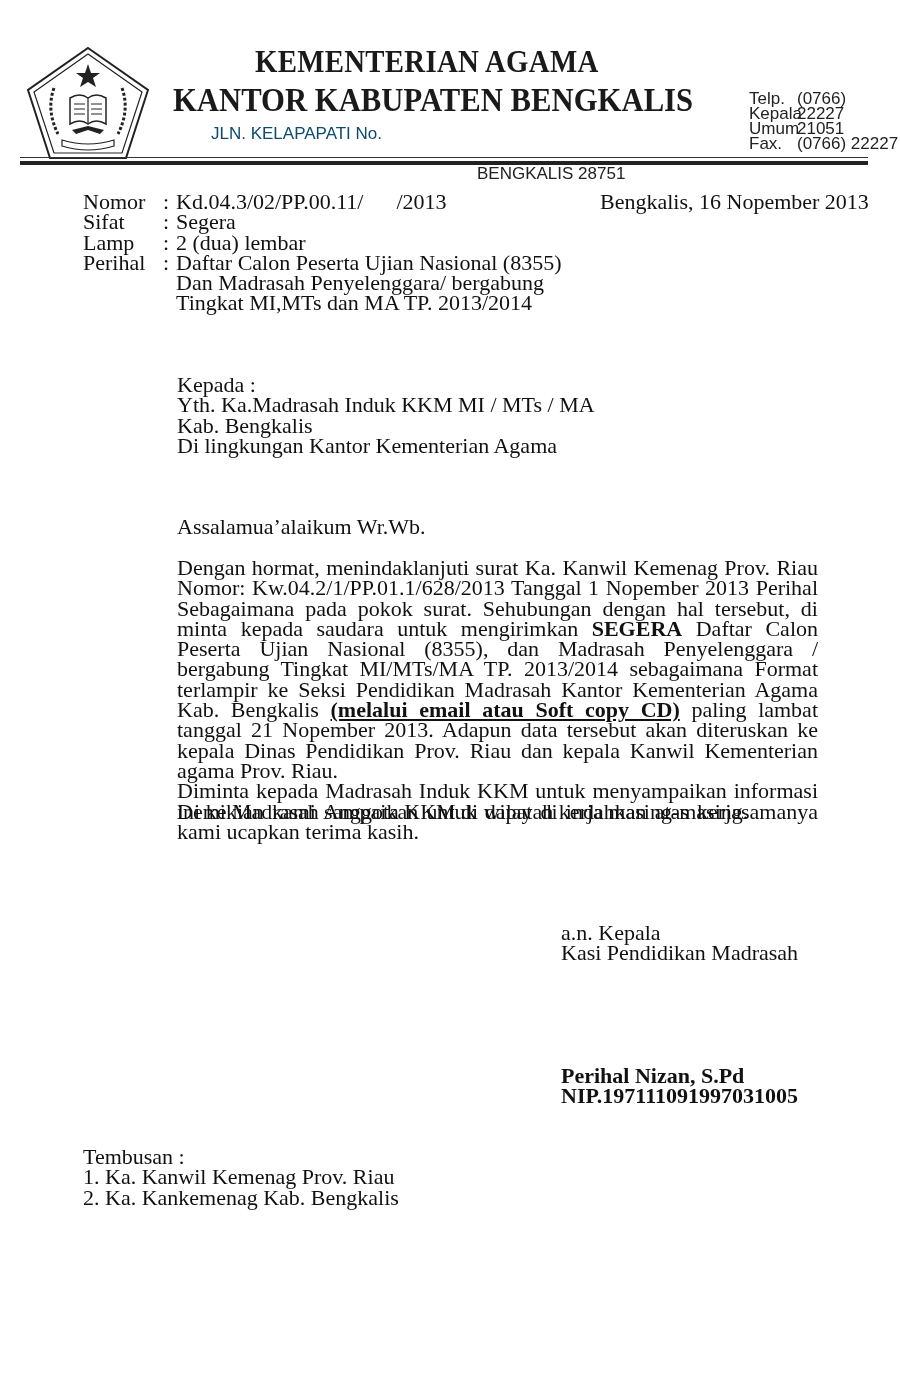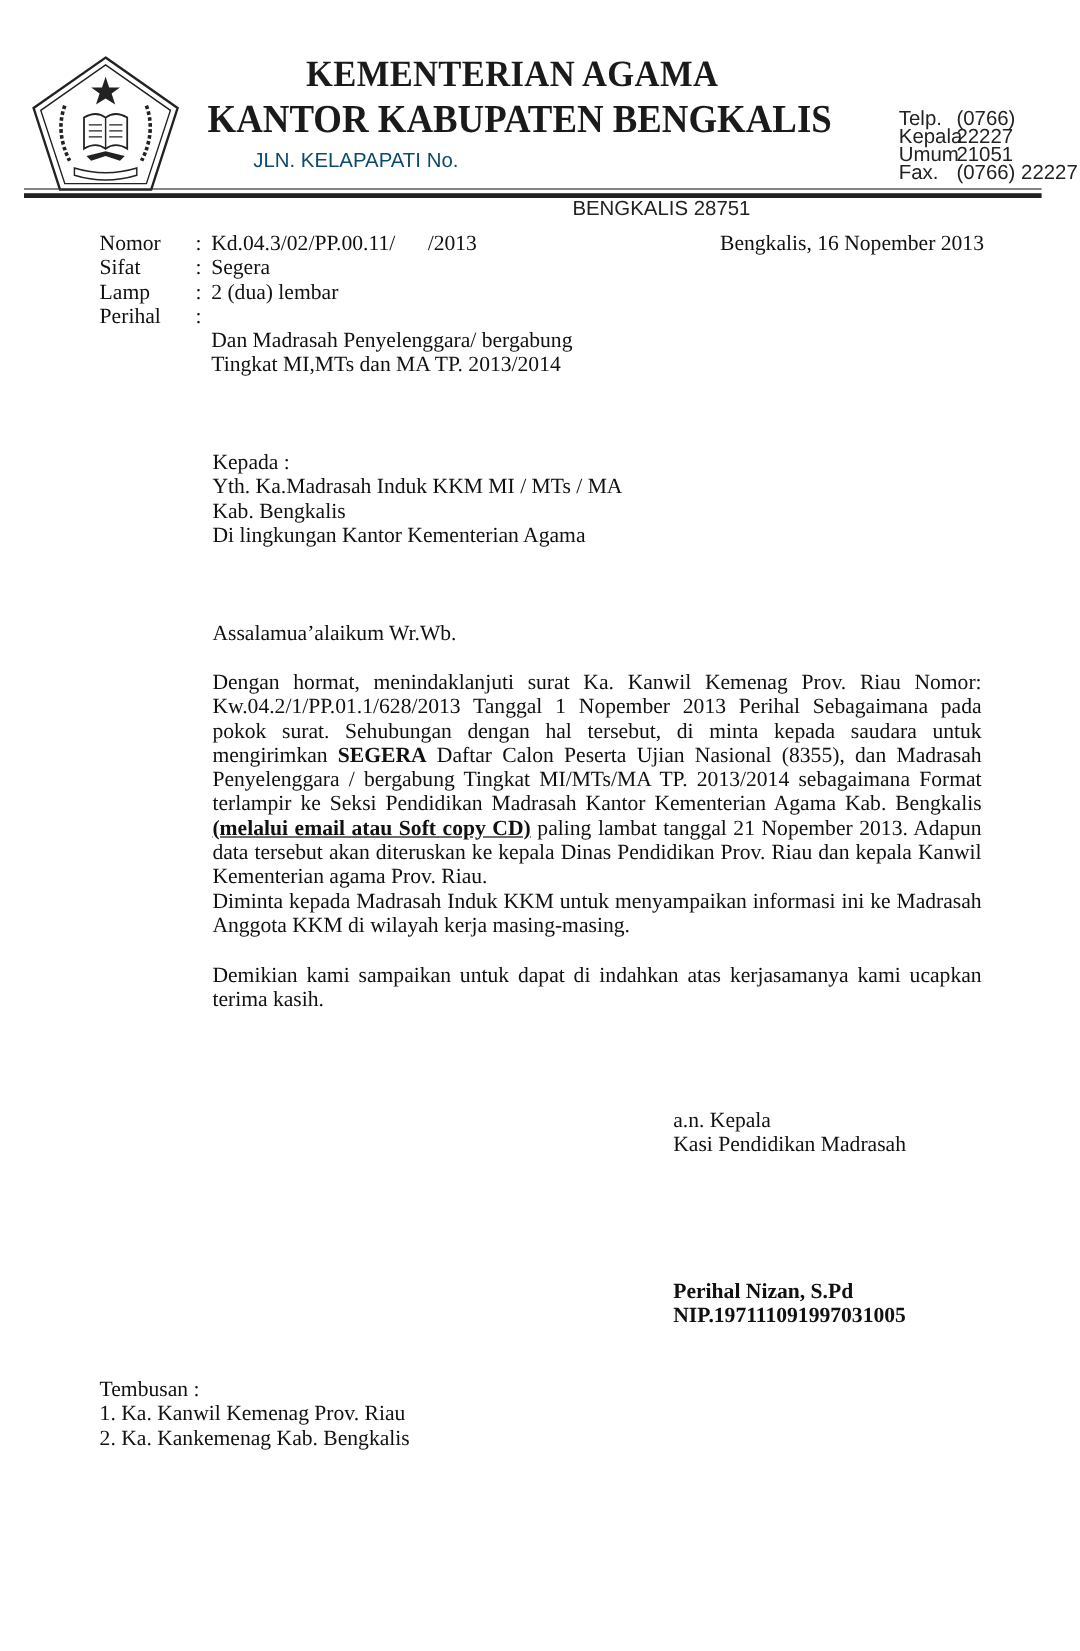--- a/index.html
+++ b/index.html
@@ -14,21 +14,21 @@
     .kh2 { left: 173px; top: 82px; font-size: 33px; font-weight: bold; color: #1a1a1a; transform: scaleX(0.93); transform-origin: left top; white-space: nowrap; }
     .kh-addr { left: 211px; top: 124px; font-size: 17px; color: #0c4a6e; text-align: right; }
     .kh-city { left: 477px; top: 124px; font-size: 17px; color: #222; margin-top: 40px; }
     .contact { left: 749px; top: 91px; font-size: 17px; line-height: 15px; color: #222; }
     .contact .row { display: flex; }
     .contact .k { width: 48px; }
     .rule1 { left: 20px; top: 157px; width: 848px; height: 1px; background: #333; }
     .rule2 { left: 20px; top: 161px; width: 848px; height: 4px; background: #222; }
 
     
-    .txt { font-size: 18px; line-height: 20.3px; }
+    .txt { font-size: 22px; line-height: 20.3px; }
     .meta { left: 83px; top: 192px; }
     .meta .row { display: flex; }
     .meta .lbl { width: 80px; }
     .meta .colon { width: 13px; }
     .date { left: 600px; top: 192px; }
     .addr { left: 177px; top: 375px; }
     .greet { left: 177px; top: 517px; }
     .para { left: 177px; top: 558px; width: 641px; text-align: justify; }
     .para p { margin: 0; }
     .close { left: 177px; top: 802px; width: 641px; text-align: justify; }
@@ -97,20 +97,21 @@
       <span>Segera</span>
     </div>
   <div class="row">
       <span class="lbl">Lamp</span>
       <span class="colon">:</span>
       <span>2 (dua) lembar</span>
     </div>
   <div class="row">
       <span class="lbl">Perihal</span>
       <span class="colon">:</span>
+      <span>Daftar Calon Peserta Ujian Nasional (8355)</span>
     </div>
   <div class="row">
       <span class="lbl"></span>
       <span class="colon"></span>
       <span>Dan Madrasah Penyelenggara/ bergabung</span>
     </div>
   <div class="row">
       <span class="lbl"></span>
       <span class="colon"></span>
       <span>Tingkat MI,MTs dan MA TP. 2013/2014</span>

